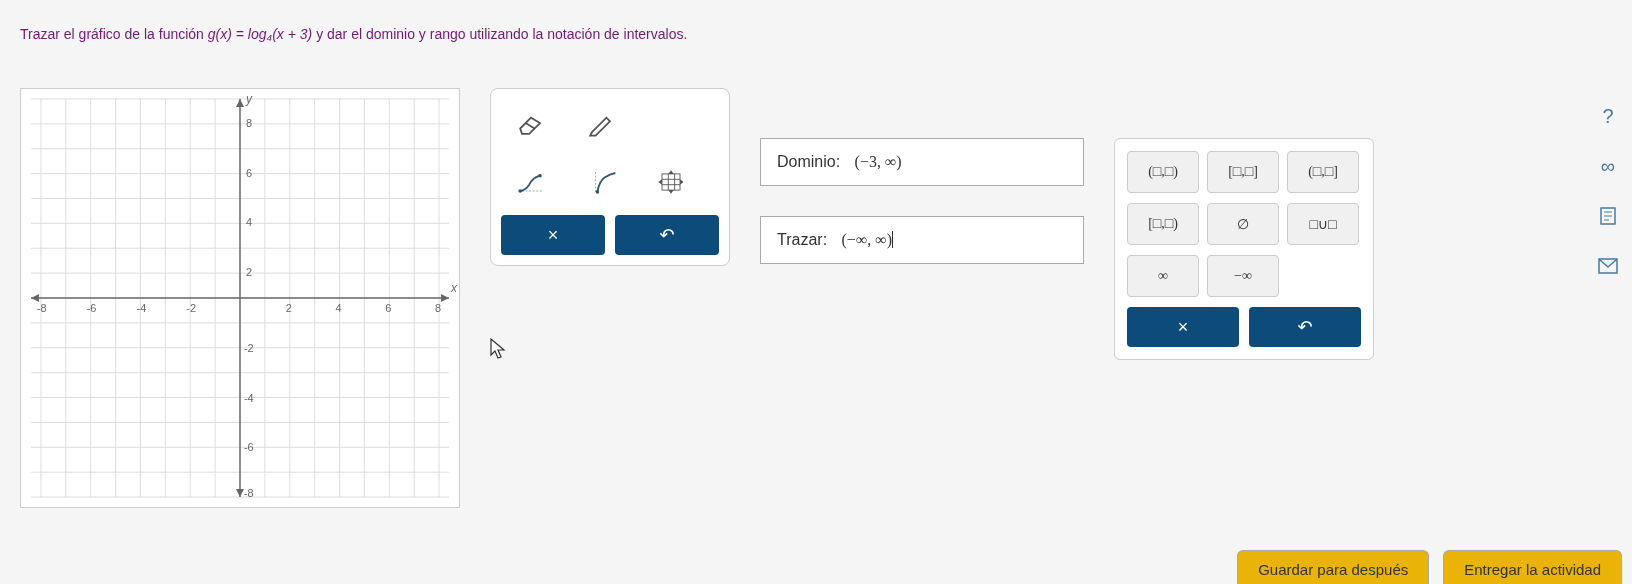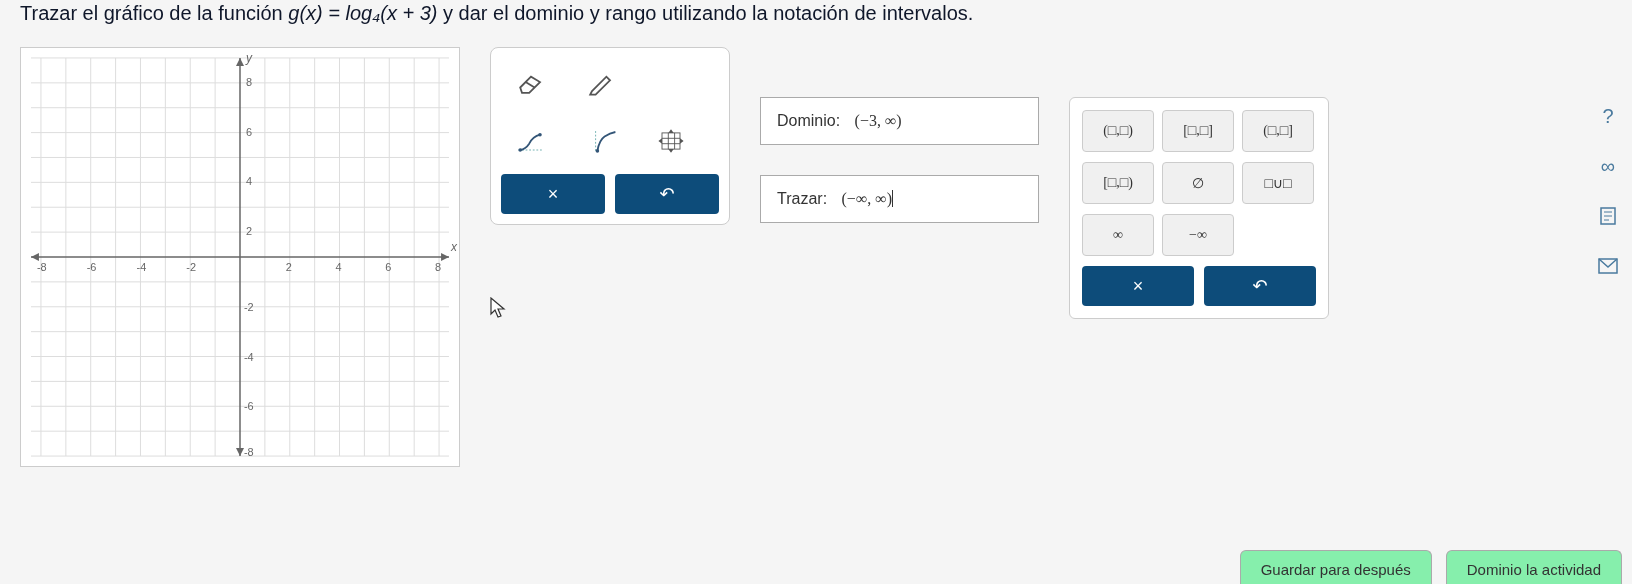--- a/index.html
+++ b/index.html
@@ -6,23 +6,23 @@
     body {
       font-family: Arial, sans-serif;
       background: #f5f5f5;
       width: 1632px;
       height: 584px;
       position: relative;
       overflow: hidden;
       color: #333;
     }
     .question {
-      padding: 2px 20px;
-      font-size: 20px;
-      color: #0f172a;
+      padding: 26px 20px;
+      font-size: 14px;
+      color: #701a75;
     }
     .question .func { font-style: italic; }
     .main-area {
       display: flex;
       align-items: flex-start;
       padding: 0 20px;
       gap: 30px;
     }
     
     .graph-wrapper {
@@ -95,21 +95,21 @@
     
     .answers {
       margin-top: 70px;
       display: flex;
       flex-direction: column;
       gap: 30px;
     }
     .answer-box {
       border: 1px solid #aaa;
       background: #fff;
-      width: 279px;
+      width: 324px;
       padding: 14px 16px;
       font-size: 16px;
     }
     .answer-box .label { margin-right: 10px; }
     .answer-box .value { font-family: 'Times New Roman', serif; }
     .blink-cursor { border-right: 1px solid #333; animation: blink 1s infinite; }
     @keyframes blink { 50% { border-color: transparent; } }
 
     
     .keypad {
@@ -186,21 +186,21 @@
       bottom: 0;
       right: 10px;
       display: flex;
       gap: 14px;
     }
     .bottom-btn {
       padding: 10px 20px 6px 20px;
       border: 1px solid #aaa;
       border-bottom: none;
       border-radius: 6px 6px 0 0;
-      background: #86efac;
+      background: #eab308;
       font-size: 15px;
       color: #333;
       cursor: pointer;
     }
 
     
     .icon-svg { width: 36px; height: 28px; }
   </style>
 </head>
 <body>
@@ -414,14 +414,14 @@
   <div class="rail-btn">
     <svg width="20" height="16" viewBox="0 0 20 16">
         <rect x="1" y="1" width="18" height="14" fill="none" stroke="#4a7a9e" stroke-width="1.5"></rect>
         <path d="M1 1 L10 9 L19 1" fill="none" stroke="#4a7a9e" stroke-width="1.5"></path>
       </svg>
   </div>
 </div>
 
 <div class="bottom-bar">
   <div class="bottom-btn"><span>Guardar para después</span></div>
-  <div class="bottom-btn"><span>Dominio la actividad</span></div>
+  <div class="bottom-btn"><span>Entregar la actividad</span></div>
 </div>
 
 </body></html>

